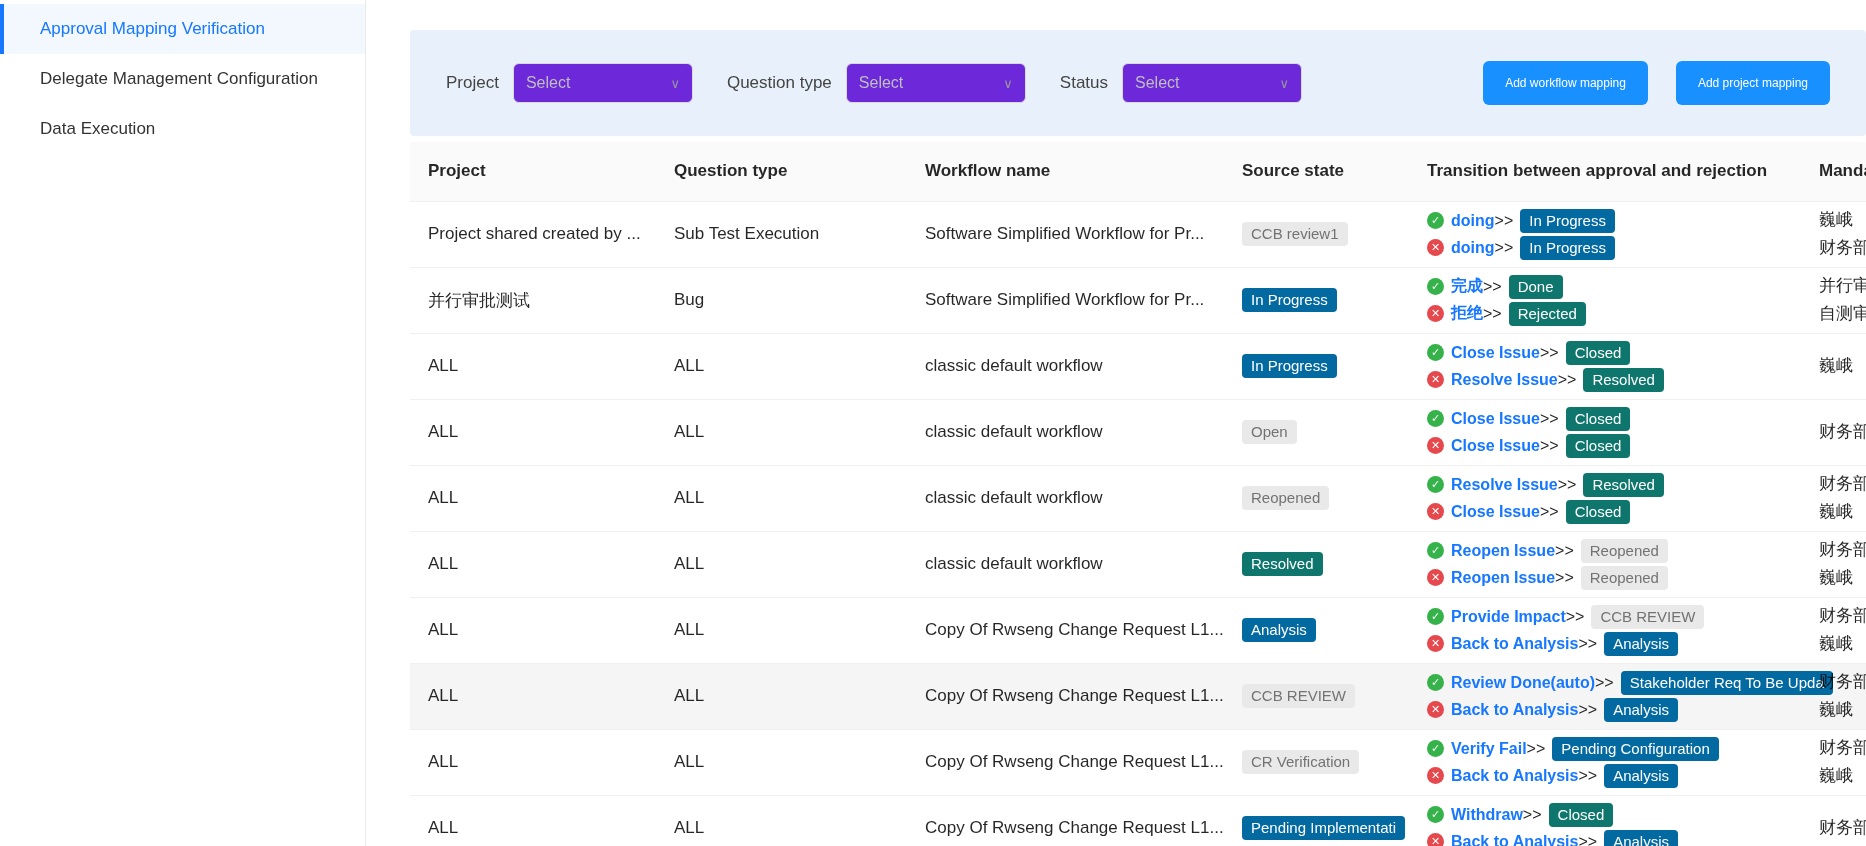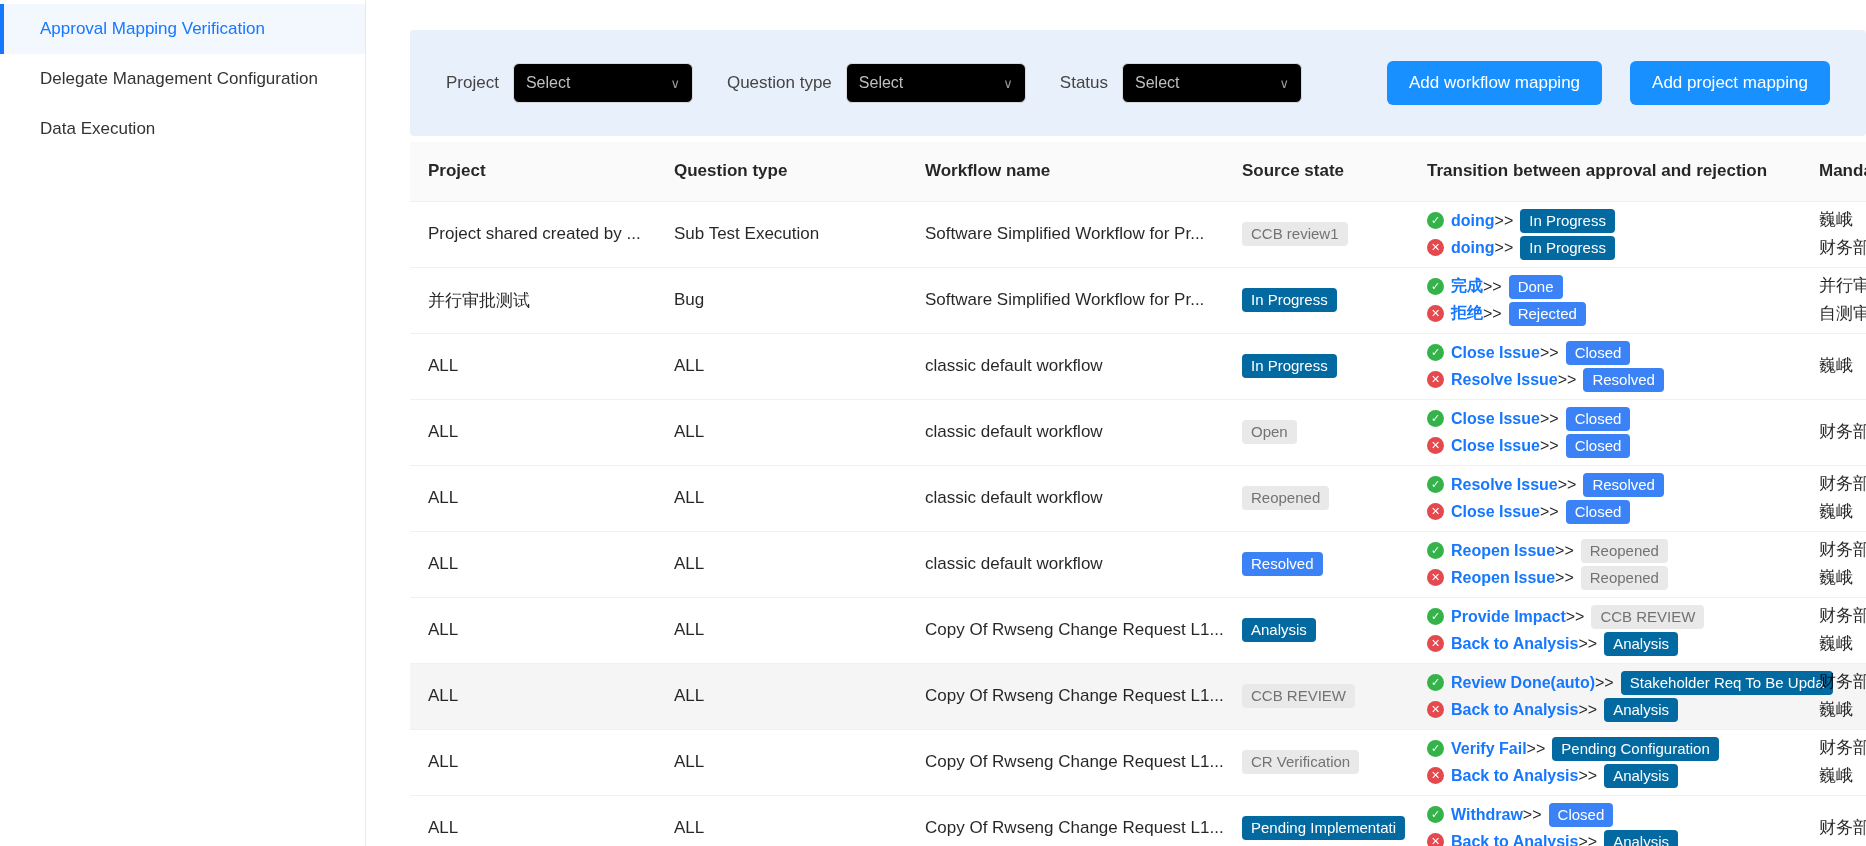--- a/index.html
+++ b/index.html
@@ -15,46 +15,46 @@
   .sidebar-item.active::before { content:""; position:absolute; left:0; top:0; bottom:0;
     width:4px; background:#1677ff; }
 
   
   .main { flex:1; padding:30px 0 0 44px; overflow:hidden; }
 
   
   .filter-bar { background:#e8f1fb; border-radius:4px; height:106px; width:100%;
     display:flex; align-items:center; padding:0 36px; }
   .filter-label { font-size:17px; color:#444; margin-right:14px; white-space:nowrap; }
-  .select { width:180px; height:40px; background:#000000; border:1px solid #d9d9d9;
+  .select { width:180px; height:40px; background:#6d28d9; border:1px solid #d9d9d9;
     border-radius:6px; display:flex; align-items:center; justify-content:space-between;
     padding:0 12px; margin-right:34px; cursor:pointer; flex-shrink:0; }
   .select .ph { color:#bfbfbf; font-size:16px; }
   .chev { color:#999; font-size:13px; }
   .chev::before { content:"∨"; }
   .btn-group { margin-left:auto; display:flex; gap:28px; }
   .btn { background:#1890ff; color:#fff; border:none; border-radius:6px; height:44px;
-    padding:0 22px; font-size:17px; cursor:pointer; white-space:nowrap;
+    padding:0 22px; font-size:12px; cursor:pointer; white-space:nowrap;
     font-family:"Liberation Sans", sans-serif; }
 
   
   .table-wrap { margin-top:6px; overflow:hidden; width:100%; }
   table { border-collapse:collapse; table-layout:fixed; width:1610px; }
   th { text-align:left; font-size:17px; font-weight:700; color:rgba(0,0,0,0.85);
     height:59px; padding:0 18px; background:#fafafa; border-bottom:1px solid #f0f0f0;
     white-space:nowrap; overflow:hidden; }
   td { height:63px; border-bottom:1px solid #f0f0f0; font-size:17px; padding:0 18px;
     vertical-align:middle; white-space:nowrap; }
   tr.row-hover td { background:#f5f5f5; }
 
   .badge { display:inline-block; font-size:15px; line-height:22px; padding:1px 9px;
     border-radius:4px; white-space:nowrap; }
   .badge-gray  { background:#e9e9e9; color:#737373; }
   .badge-blue  { background:#0369a1; color:#fff; }
-  .badge-green { background:#3b82f6; color:#fff; }
+  .badge-green { background:#0f766e; color:#fff; }
 
   td.trans-cell { padding:4px 18px; }
   .trans-line { display:flex; align-items:center; margin:3px 0; white-space:nowrap; }
   .trans-line > span { flex-shrink:0; }
   .t-icon { width:17px; height:17px; border-radius:50%; color:#fff; font-size:11px;
     line-height:17px; text-align:center; margin-right:7px; }
   .t-icon.ok { background:#36b24a; }
   .t-icon.ok::before { content:"✓"; }
   .t-icon.no { background:#e5484d; }
   .t-icon.no::before { content:"✕"; }

